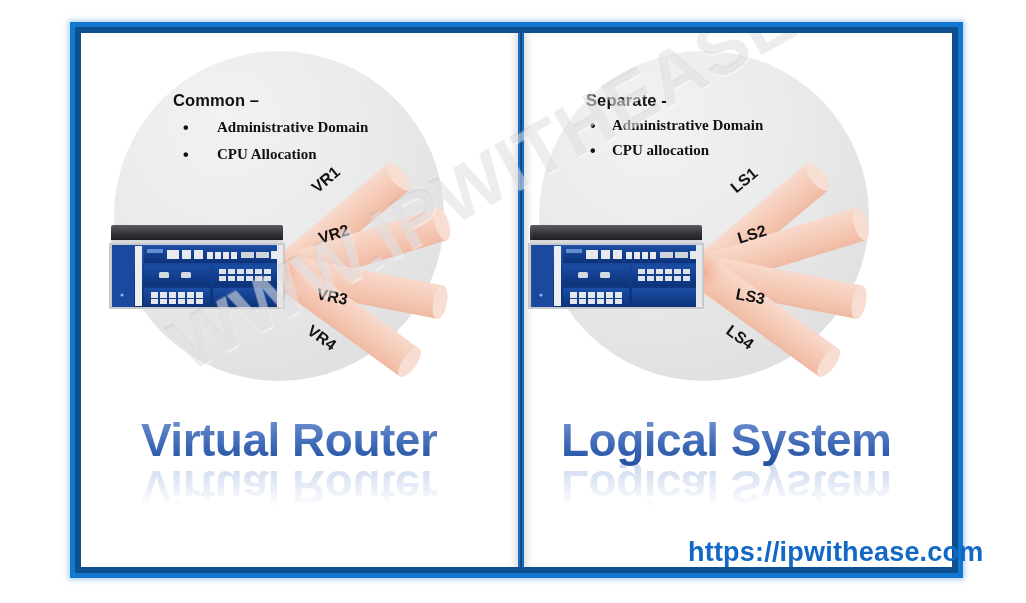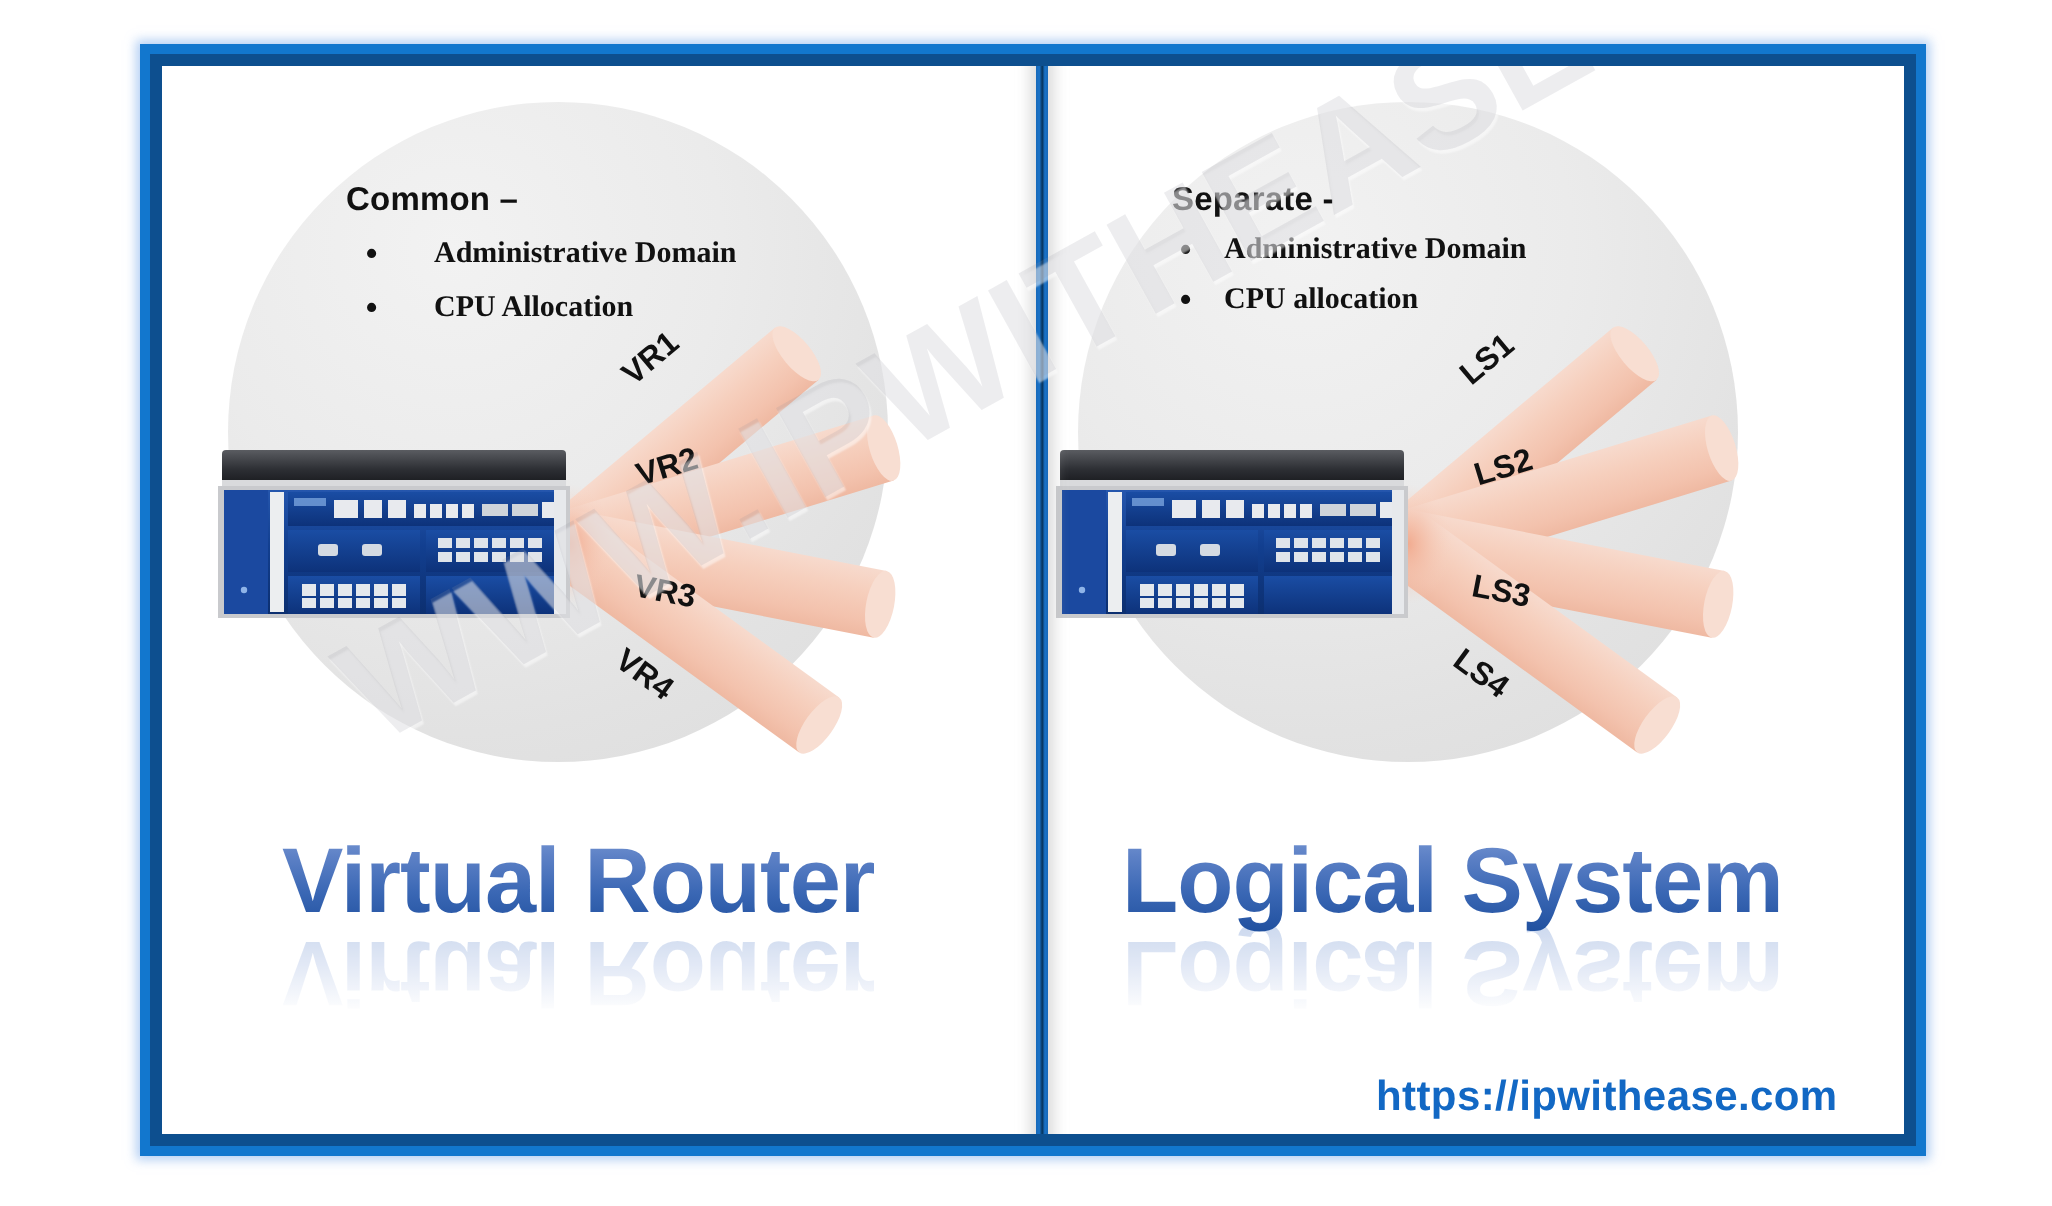--- a/index.html
+++ b/index.html
@@ -91,21 +91,21 @@
     opacity:.55;
   }
   .title-l{left:60px;top:380px;}
   .refl-l{left:60px;top:427px;}
   .title-r{left:50px;top:380px;}
   .refl-r{left:50px;top:427px;}
 
   
   .url{
     position:absolute;z-index:9;left:688px;top:537px;
-    font-size:21px;font-weight:bold;color:#1268c4;letter-spacing:.2px;
+    font-size:27px;font-weight:bold;color:#1268c4;letter-spacing:.2px;
   }
 
   
   .watermark{
     position:absolute;z-index:8;left:95px;top:275px;
     font-size:74px;font-weight:bold;color:rgba(150,150,160,.17);
     letter-spacing:1px;white-space:nowrap;pointer-events:none;
     transform:rotate(-29deg);transform-origin:left center;
     text-shadow:0 2px 1px rgba(255,255,255,.5);
   }

